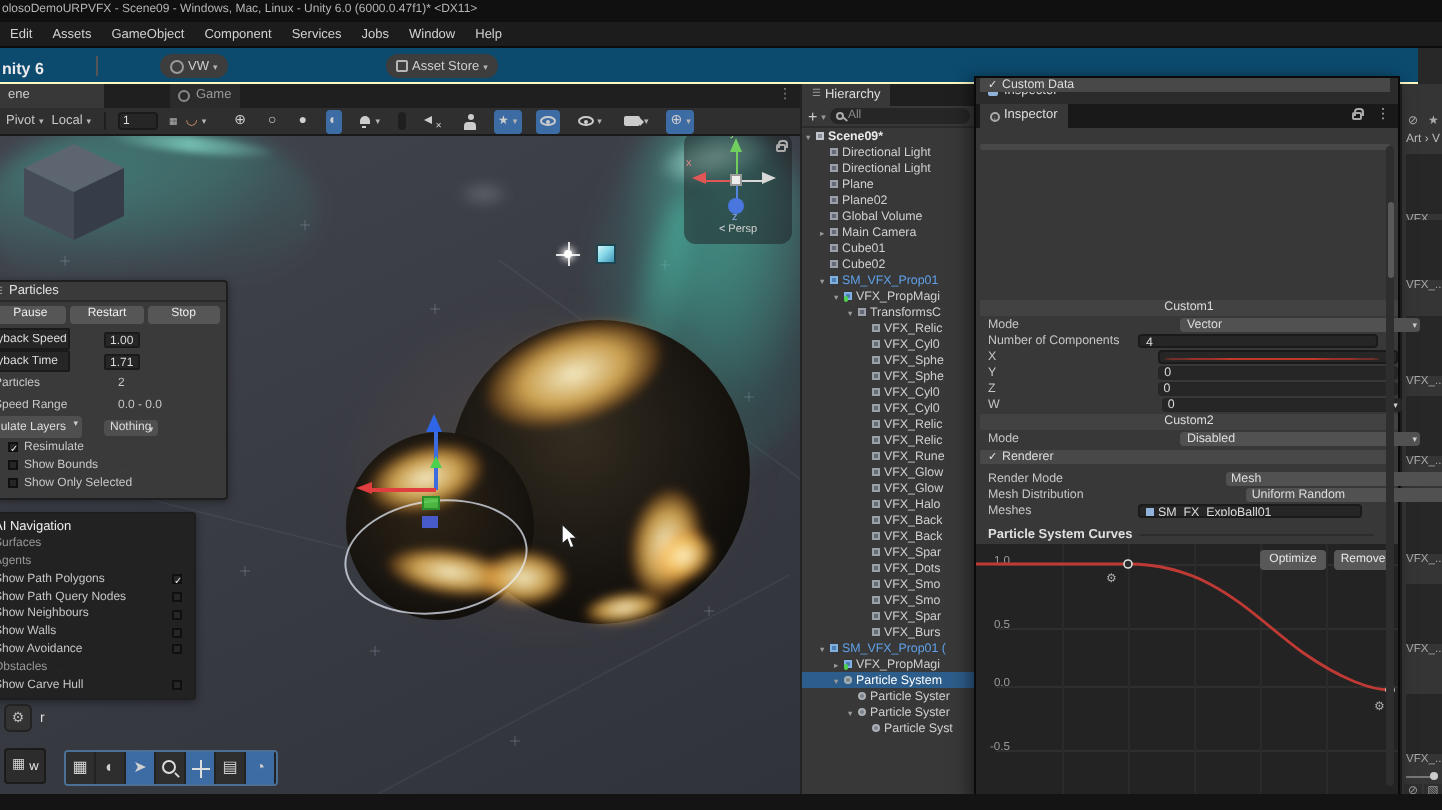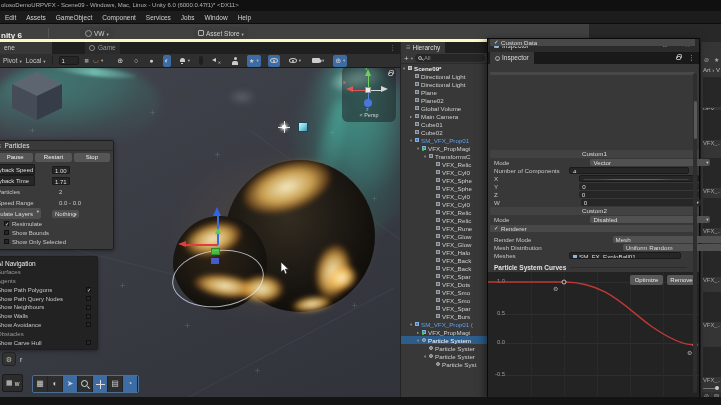--- a/index.html
+++ b/index.html
@@ -2,21 +2,21 @@
 <html><head>
 <meta charset="utf-8">
 <style>
   *{margin:0;padding:0;box-sizing:border-box}
   html,body{width:721px;height:405px;overflow:hidden}
   body{font-family:"Liberation Sans",sans-serif;background:#282828;color:#ccc;position:relative}
   .abs{position:absolute}
   
   #titlebar{left:0;top:0;width:721px;height:11px;background:#101010;font-size:6px;color:#b5b5b5;line-height:11px;padding-left:1px;white-space:nowrap}
   #menubar{left:0;top:11px;width:721px;height:13px;background:#1c1c1c;display:flex;align-items:center;gap:10px;padding-left:5px;font-size:6.5px;color:#d2d2d2;border-bottom:1px solid #0c0c0c}
-  #maintoolbar{left:0;top:24px;width:589px;height:18px;background:#404040;border-bottom:3px solid #fef9c3}
+  #maintoolbar{left:0;top:24px;width:709px;height:18px;background:#0c4a6e;border-bottom:1px solid #fef9c3}
   .brand{font-size:8px;font-weight:bold;color:#ececec;line-height:18px;margin-left:1px}
   .tb-sep{width:1px;height:10px;background:#555;position:absolute;left:48px;top:4px}
   .pill{position:absolute;top:3px;height:12px;display:flex;align-items:center;gap:2px;font-size:6.5px;color:#cfcfcf;background:#3d3d3d;border-radius:6px;padding:0 5px}
   .ring-ic{width:7px;height:7px;border:1px solid #9a9a9a;border-radius:50%}
   .dd::after{content:"▾";font-size:4.5px;color:#b5b5b5;margin-left:2px}
   .playbtn{position:absolute;top:27px;width:15px;height:12px;background:#3f3f3f;border:1px solid #2a2a2a;border-radius:2px;color:#cfcfcf;font-size:5.5px;text-align:center;line-height:11px}
   .bars{display:inline-block;width:1.5px;height:5px;background:#cfcfcf;margin:0 .7px;vertical-align:middle}
   .glyph-ic{font-size:8px;color:#b8b8b8;position:absolute;top:29px}
   .mag{width:6px;height:6px;border:1px solid #aaa;border-radius:50%;position:relative}
   .mag::after{content:"";position:absolute;width:3px;height:1px;background:#aaa;right:-3px;bottom:-1px;transform:rotate(40deg)}

